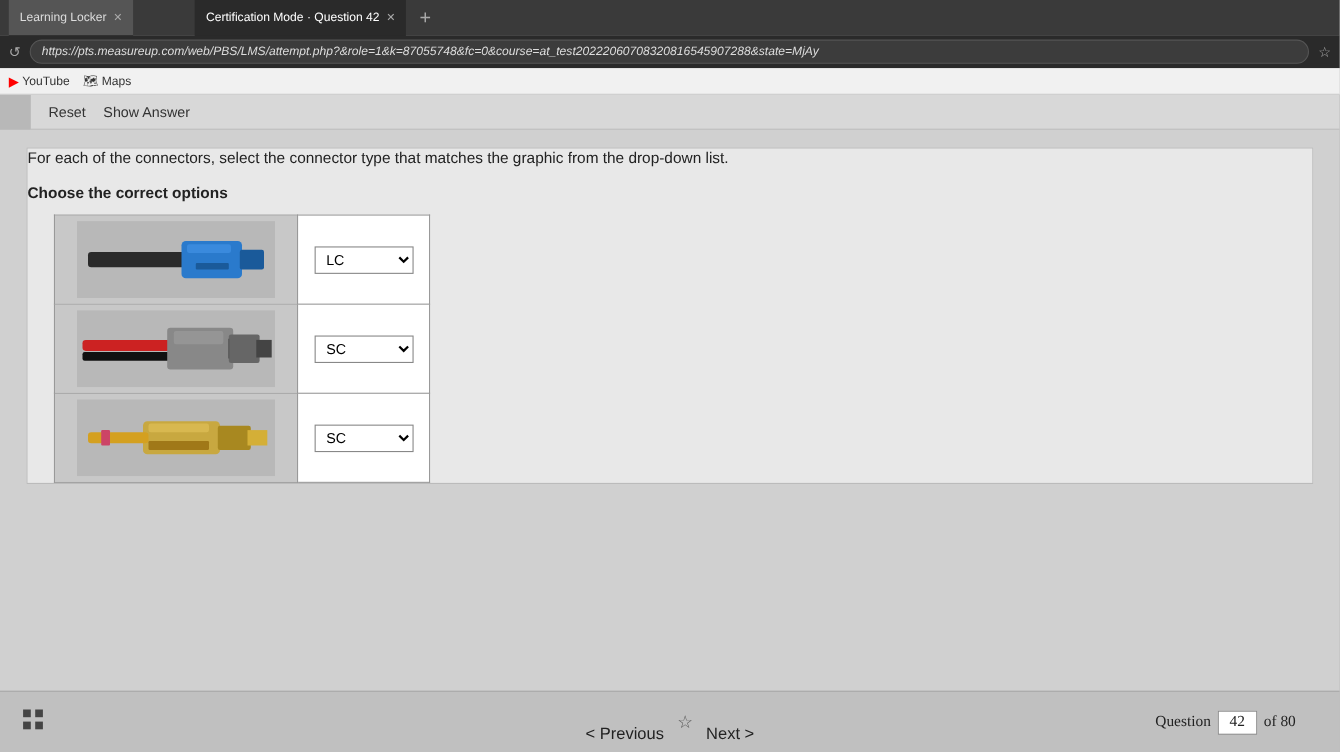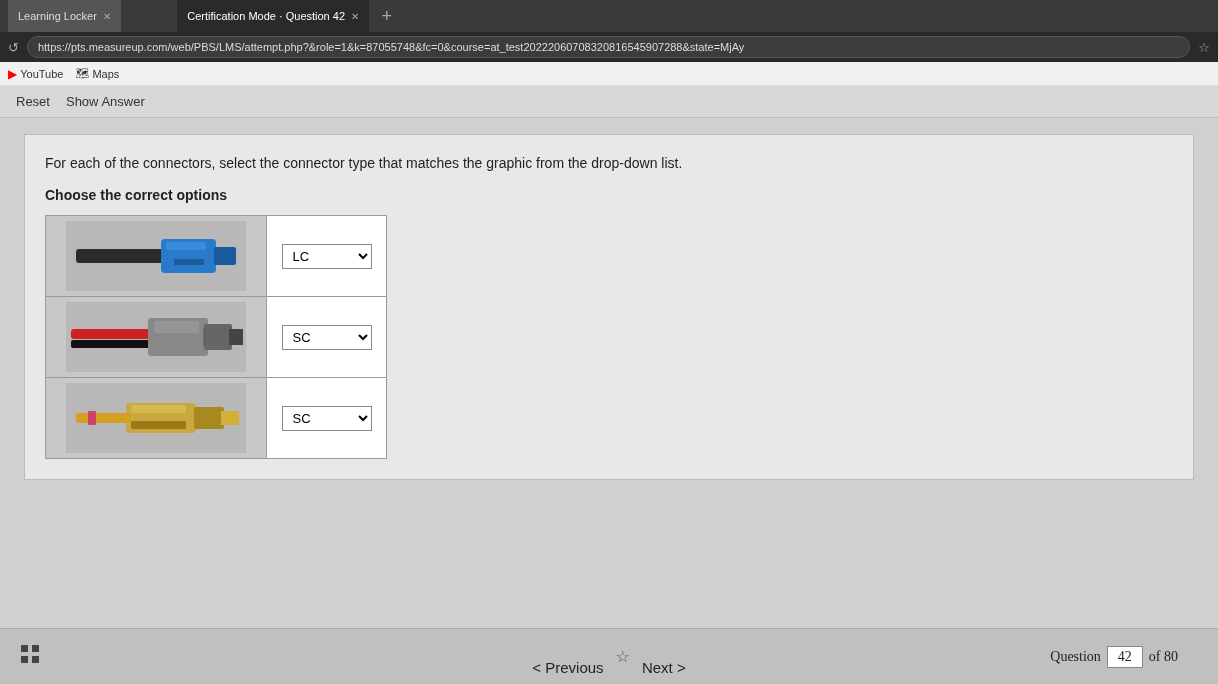--- a/index.html
+++ b/index.html
@@ -56,20 +56,21 @@
     }
     .address-bar {
       flex: 1;
       background: #3c3c3c;
       border: 1px solid #555;
       border-radius: 12px;
       color: #ddd;
       font-size: 11px;
       padding: 2px 10px;
       height: 22px;
+      font-style: italic;
     }
 
     .bookmarks-bar {
       background: #f1f1f1;
       padding: 2px 8px;
       display: flex;
       align-items: center;
       gap: 12px;
       height: 24px;
       font-size: 11px;
@@ -92,61 +93,62 @@
       overflow: hidden;
     }
 
     
     .toolbar {
       background: #d8d8d8;
       padding: 8px 16px;
       display: flex;
       gap: 16px;
       border-bottom: 1px solid #bbb;
+      margin-left: 28px;
     }
     .toolbar-btn {
       background: none;
       border: none;
       cursor: pointer;
       font-size: 13px;
       color: #333;
     }
 
     
     .question-area {
       flex: 1;
       background: #d0d0d0;
       padding: 16px 24px;
       overflow-y: auto;
     }
 
     .question-box {
       background: #e8e8e8;
       border: 1px solid #bbb;
-      padding: 20px;
       margin-bottom: 16px;
     }
 
     .question-text {
       font-size: 14px;
       color: #222;
       margin-bottom: 16px;
     }
 
     .question-instruction {
       font-size: 14px;
       font-weight: bold;
       color: #222;
       margin-bottom: 12px;
     }
 
     
     .connector-table {
       border-collapse: collapse;
       background: #fff;
+      margin-left: 24px;
     }
     .connector-table td {
       border: 1px solid #999;
       padding: 0;
     }
     .connector-image-cell {
       width: 220px;
       height: 80px;
       background: #c8c8c8;
       overflow: hidden;

